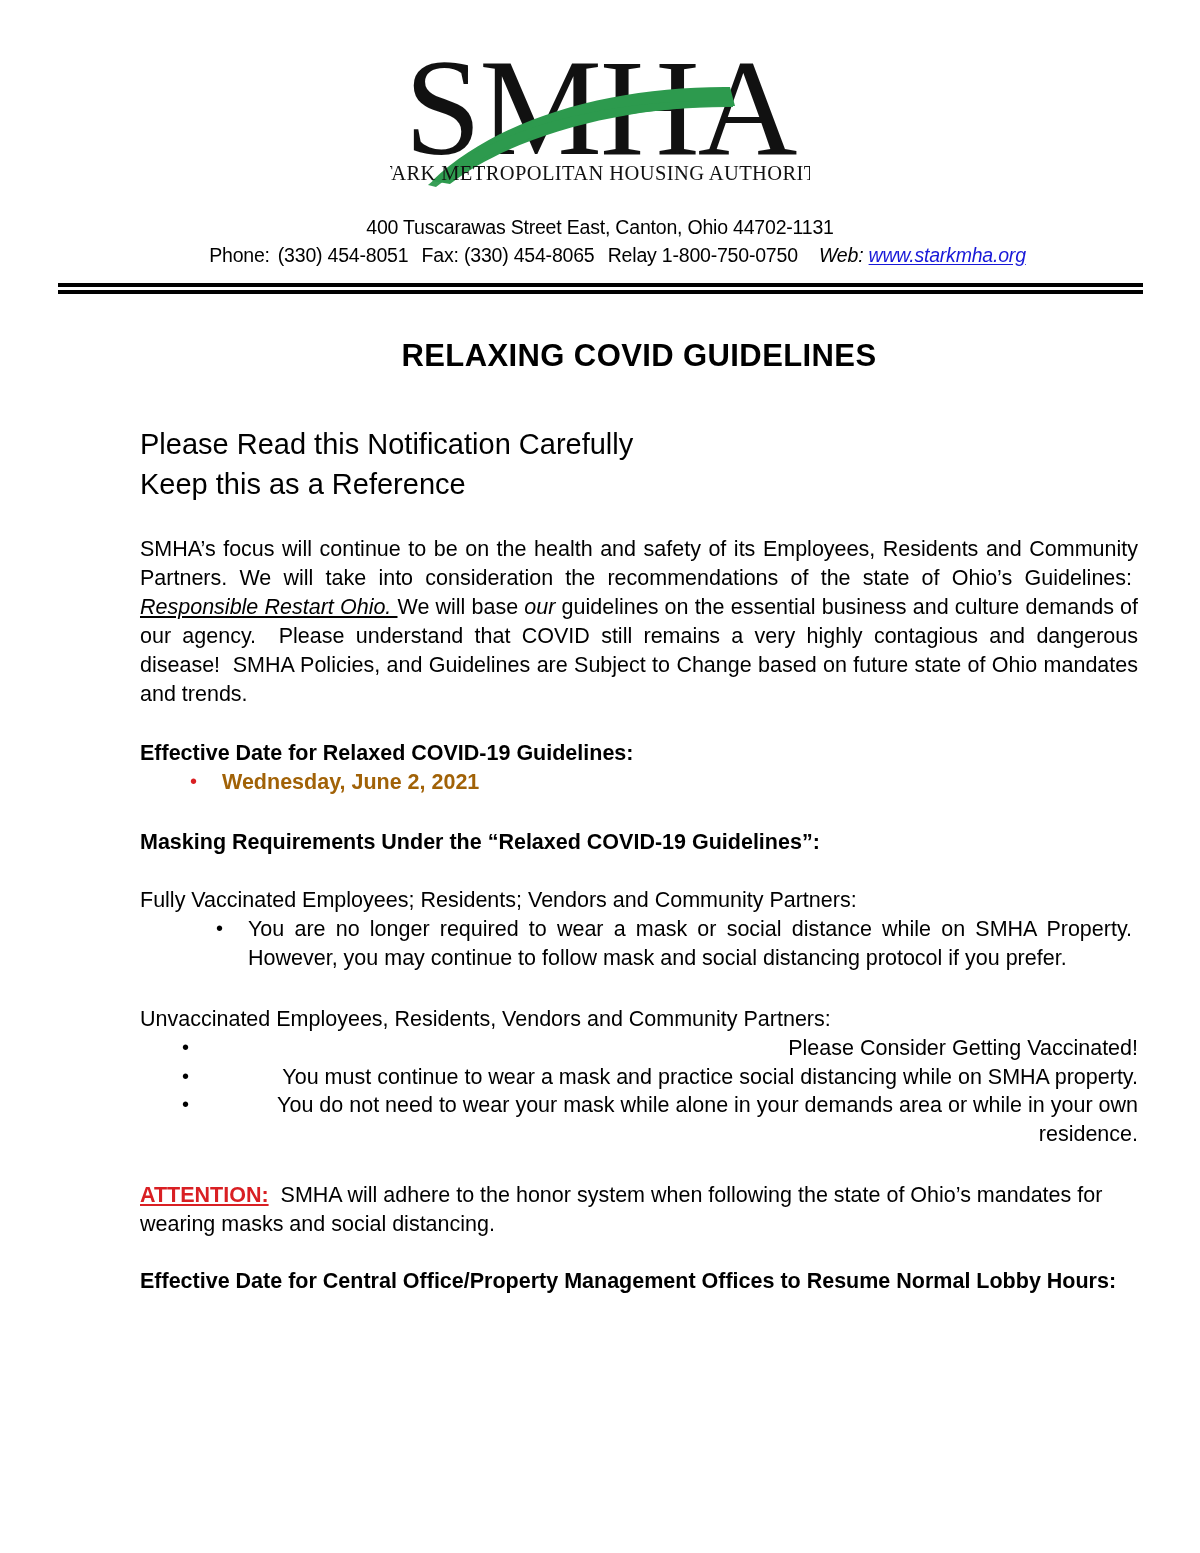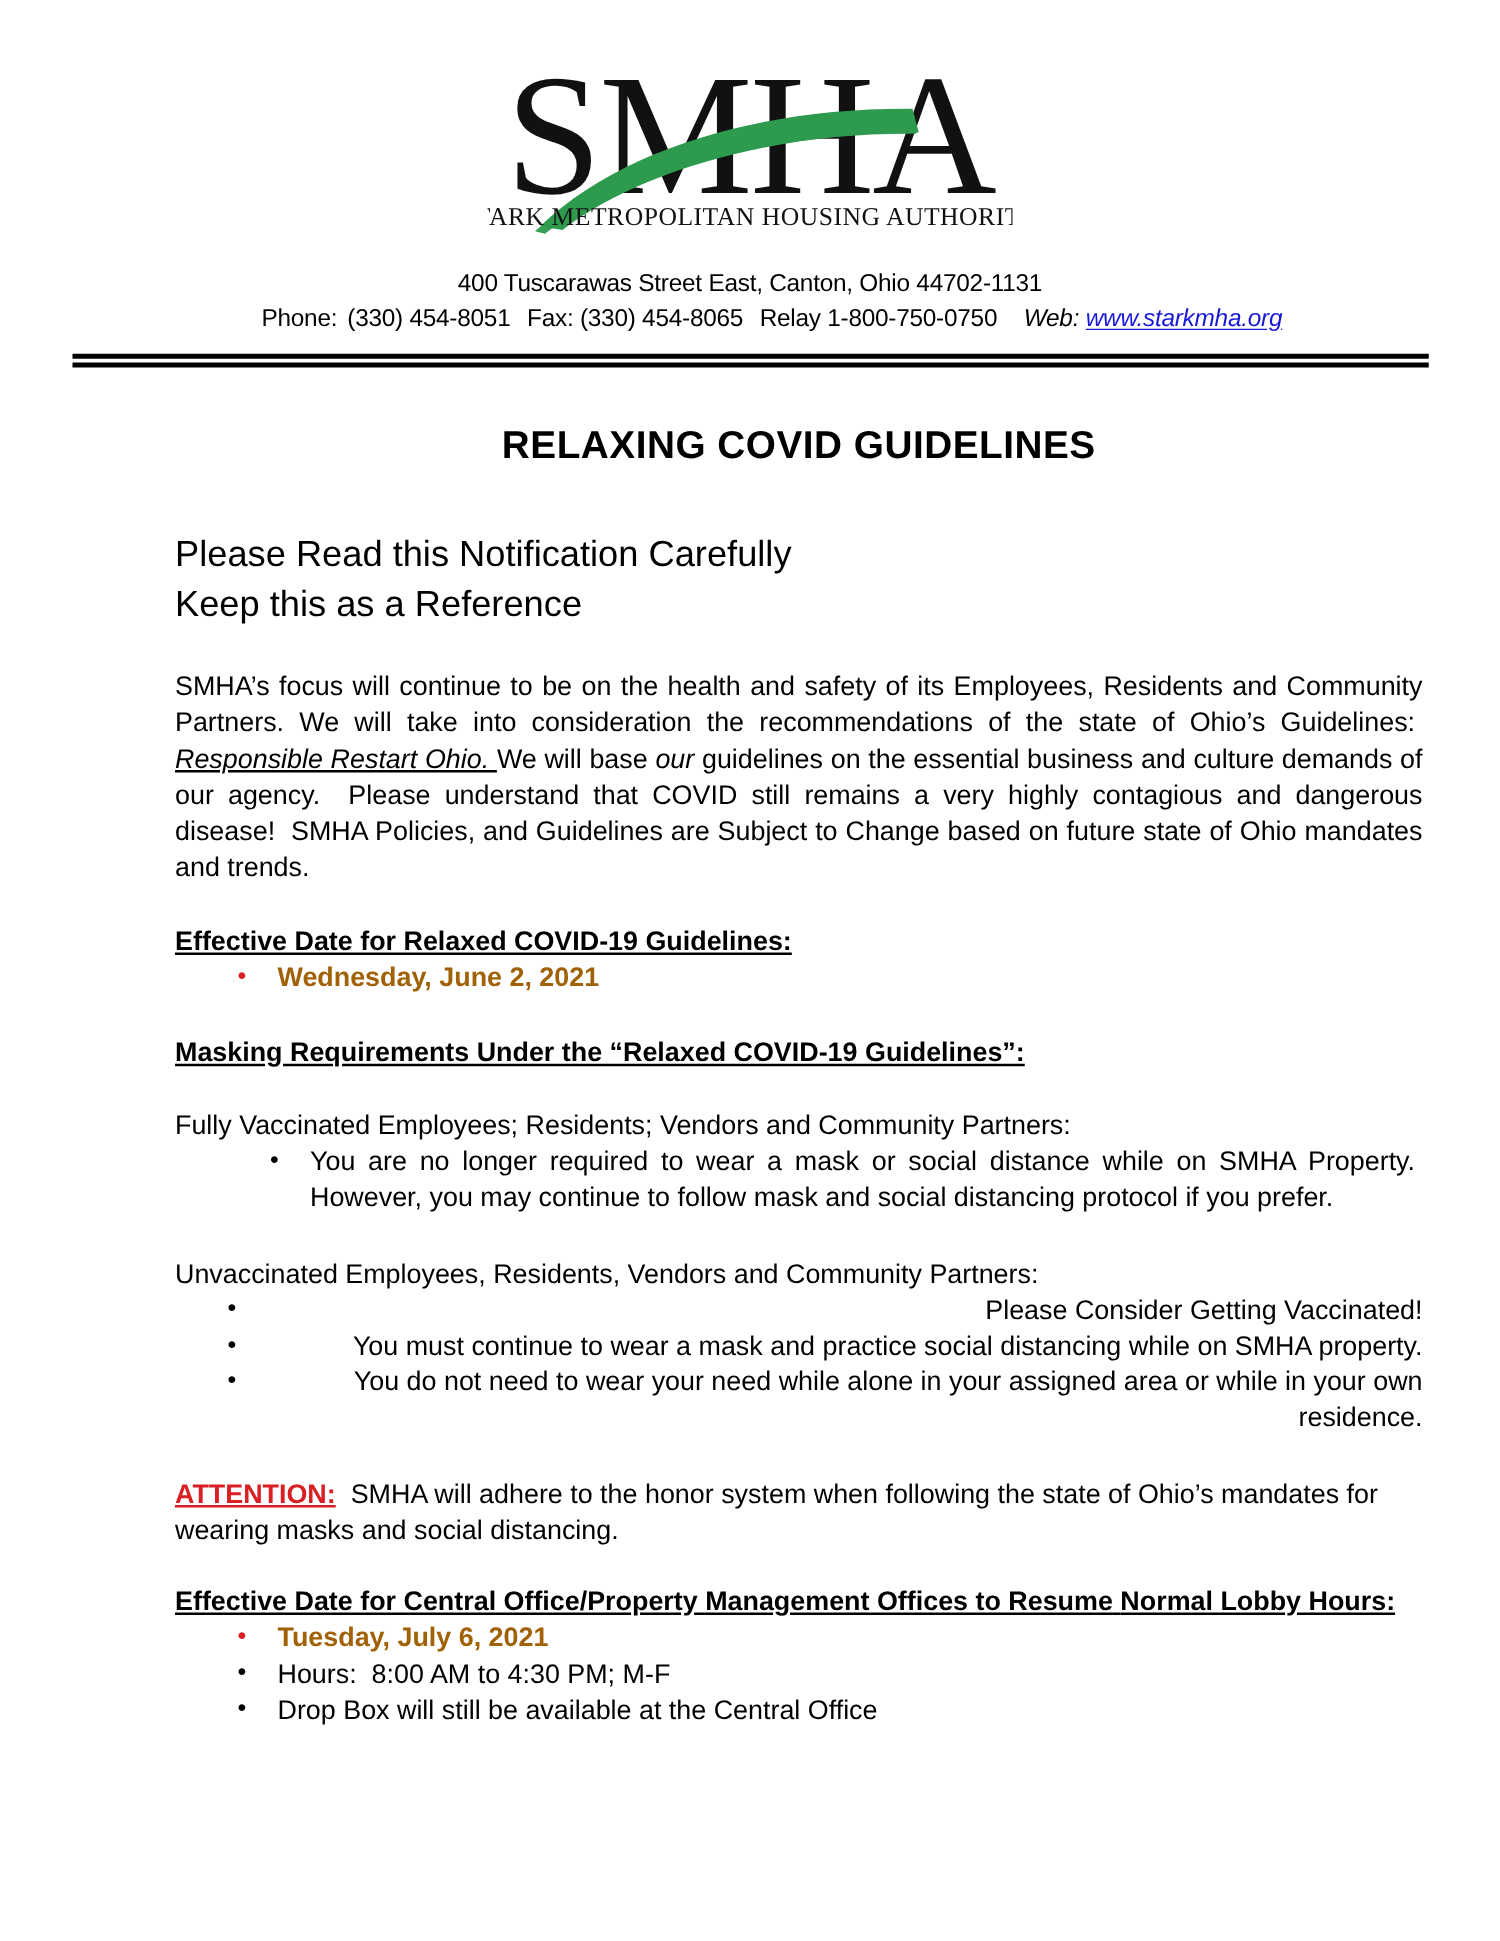--- a/index.html
+++ b/index.html
@@ -126,21 +126,20 @@
     text-decoration: underline;
     text-underline-offset: 2px;
   }
 
   .heading {
     font-weight: bold;
     font-size: 21.5px;
     line-height: 1.35;
     color: #000;
     margin: 0;
-    text-decoration: underline;
   }
 
   .h-effective-1 { margin-top: 30px; }
   .h-masking    { margin-top: 31px; }
   .h-effective-2{ margin-top: 28px; }
 
   .sub-line {
     font-size: 21.5px;
     line-height: 1.35;
     margin: 0;
@@ -270,32 +269,25 @@
 
     <ul class="bul lvlB list-vax-first">
       <li class="justify">You are no longer required to wear a mask or social distance while on SMHA Property.&nbsp; However, you may continue to follow mask and social distancing protocol if you prefer.</li>
     </ul>
 
     <p class="sub-line sub-unvax">Unvaccinated Employees, Residents, Vendors and Community Partners:</p>
 
     <ul class="bul lvlC list-unvax">
       <li>Please Consider Getting Vaccinated!</li>
       <li>You must continue to wear a mask and practice social distancing while on SMHA property.</li>
-      <li>You do not need to wear your need while alone in your assigned area or while in your own residence.</li>
+      <li>You do not need to wear your mask while alone in your demands area or while in your own residence.</li>
     </ul>
 
     <p class="para attn-para"><span class="attn">ATTENTION:</span><span>&nbsp; SMHA will adhere to the honor system when following the state of Ohio’s mandates for wearing masks and social distancing.</span></p>
 
     <p class="heading h-effective-2">
       <span>Effective Date for Central Office/Property Management Offices to Resume</span>
       <span>Normal Lobby Hours:</span>
     </p>
 
-    <ul class="bul lvlA list-lobby">
-      <li class="bullet-red">
-        <span class="red-bold">Tuesday, July 6, 2021</span>
-      </li>
-      <li>Hours:&nbsp; 8:00 AM to 4:30 PM; M-F</li>
-      <li>Drop Box will still be available at the Central Office</li>
-    </ul>
 
   </div>
 </div>
 
 </body></html>

